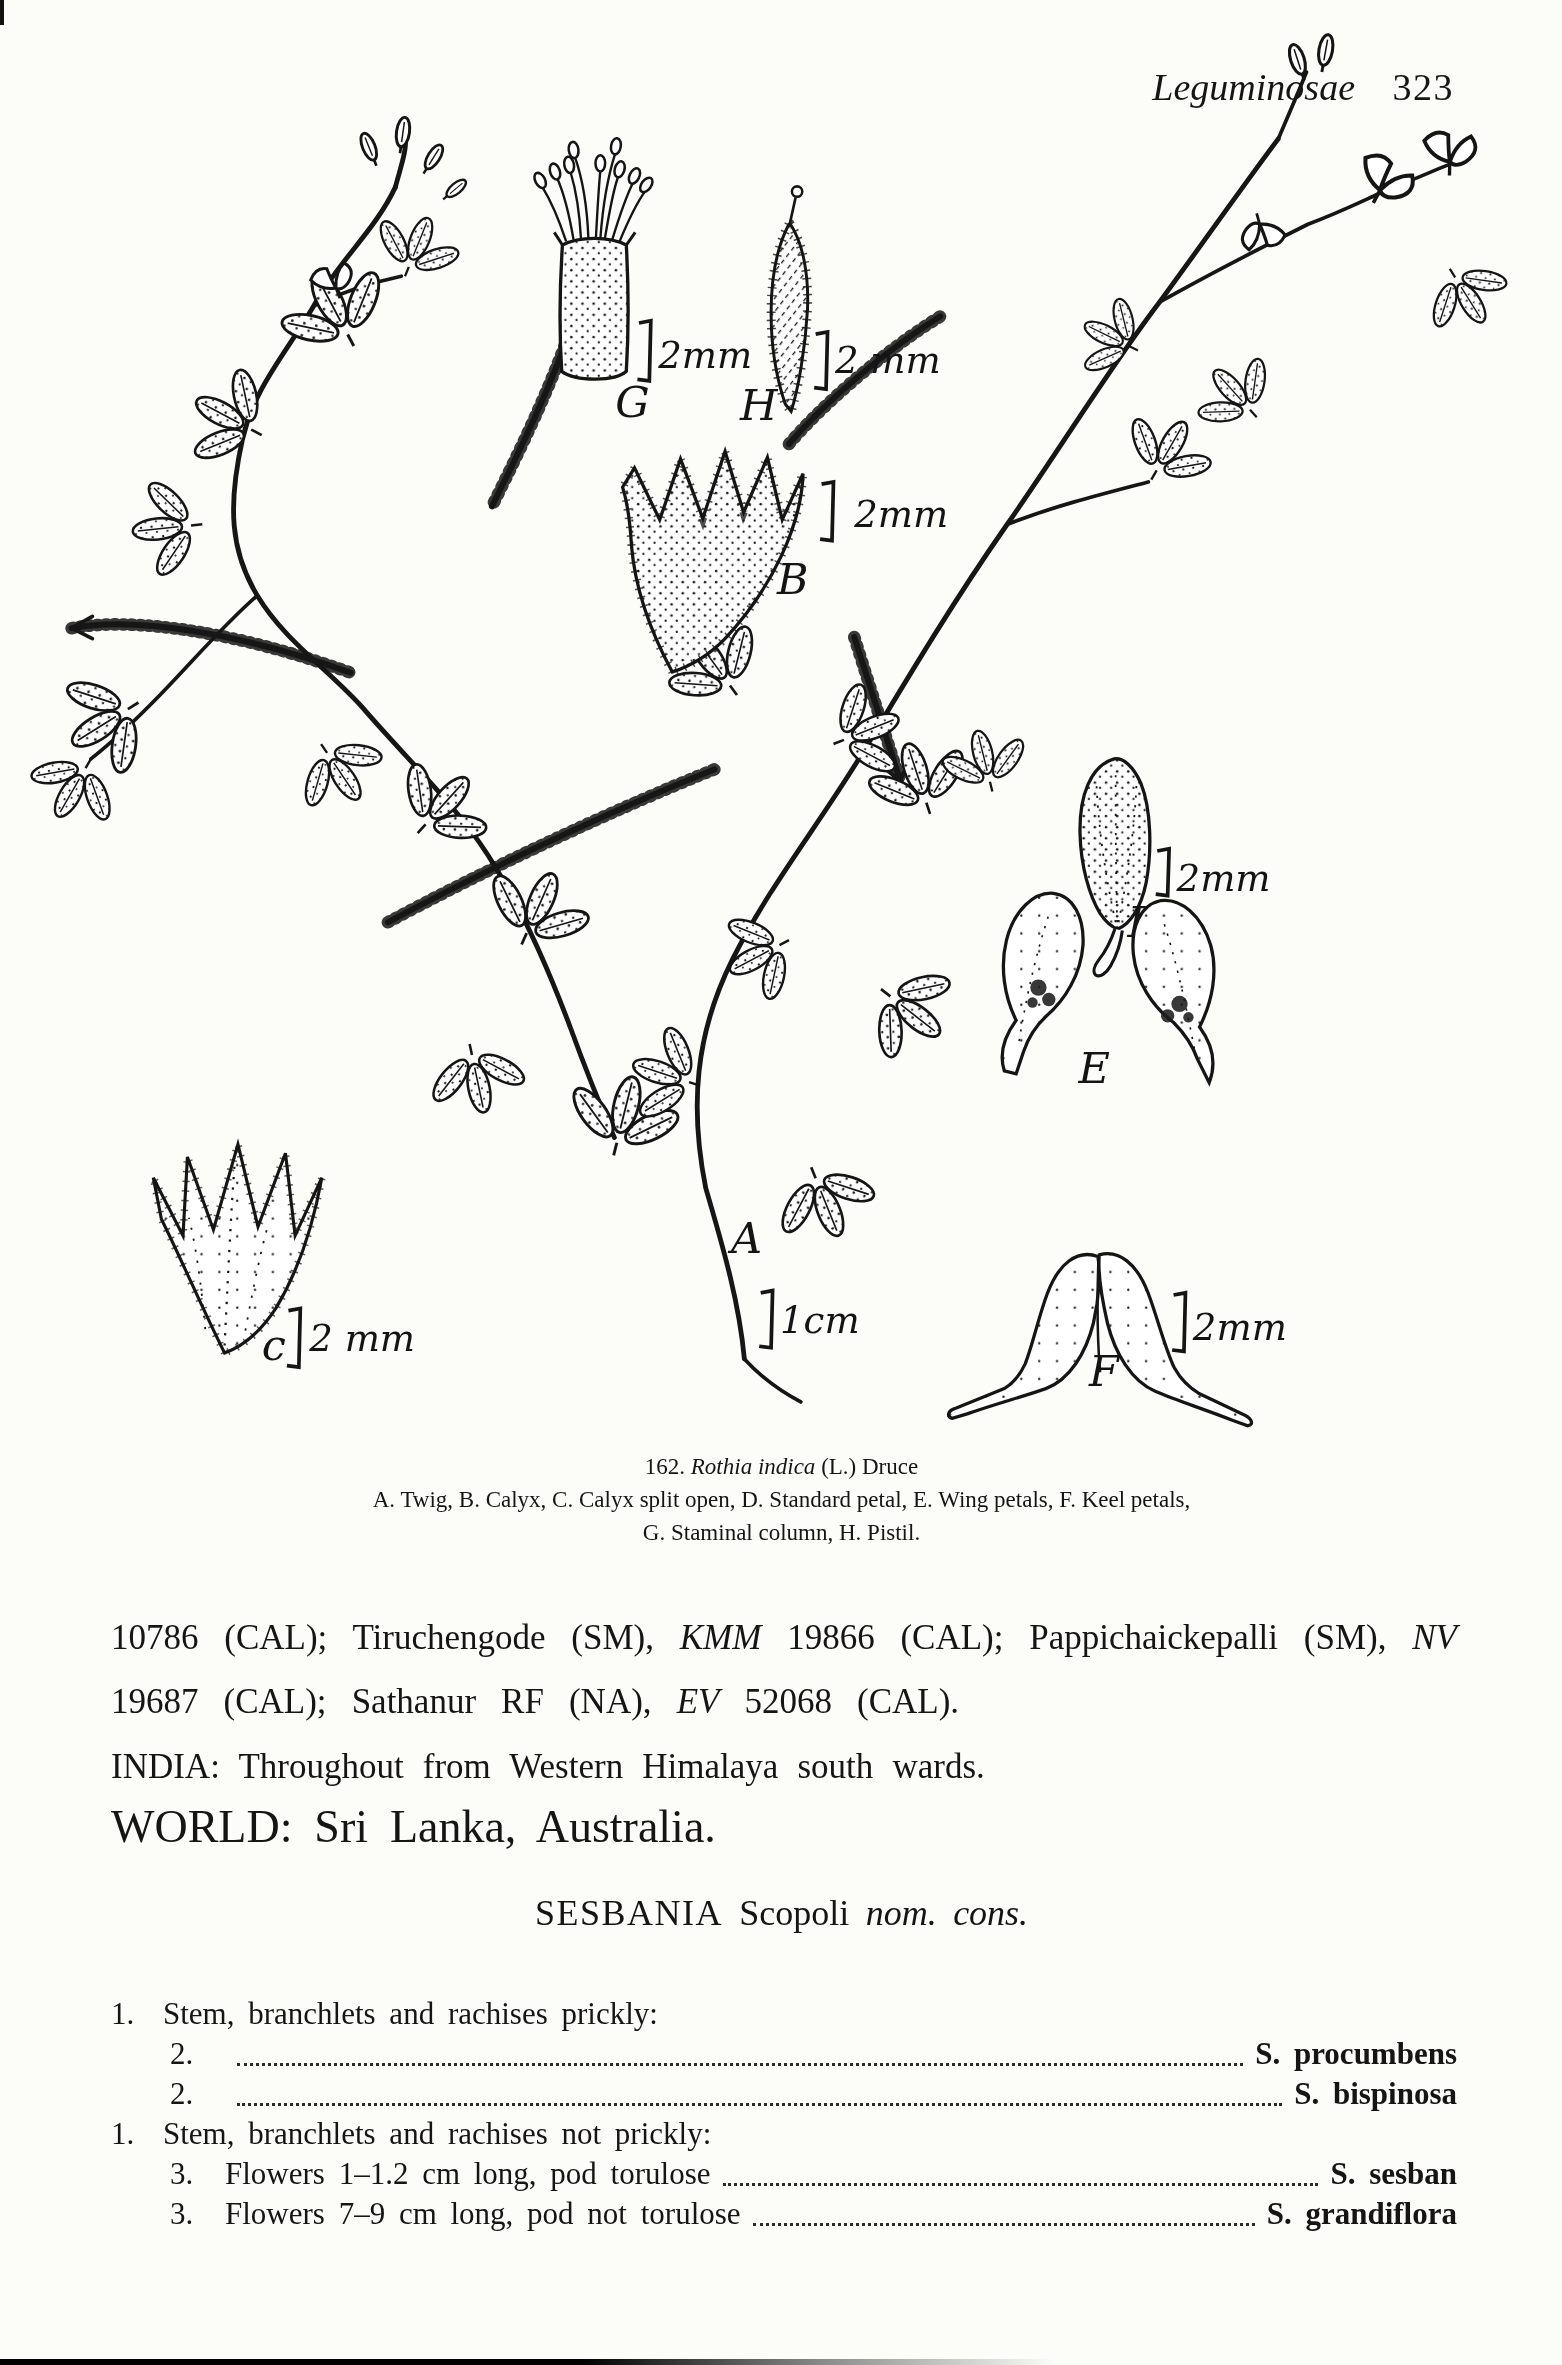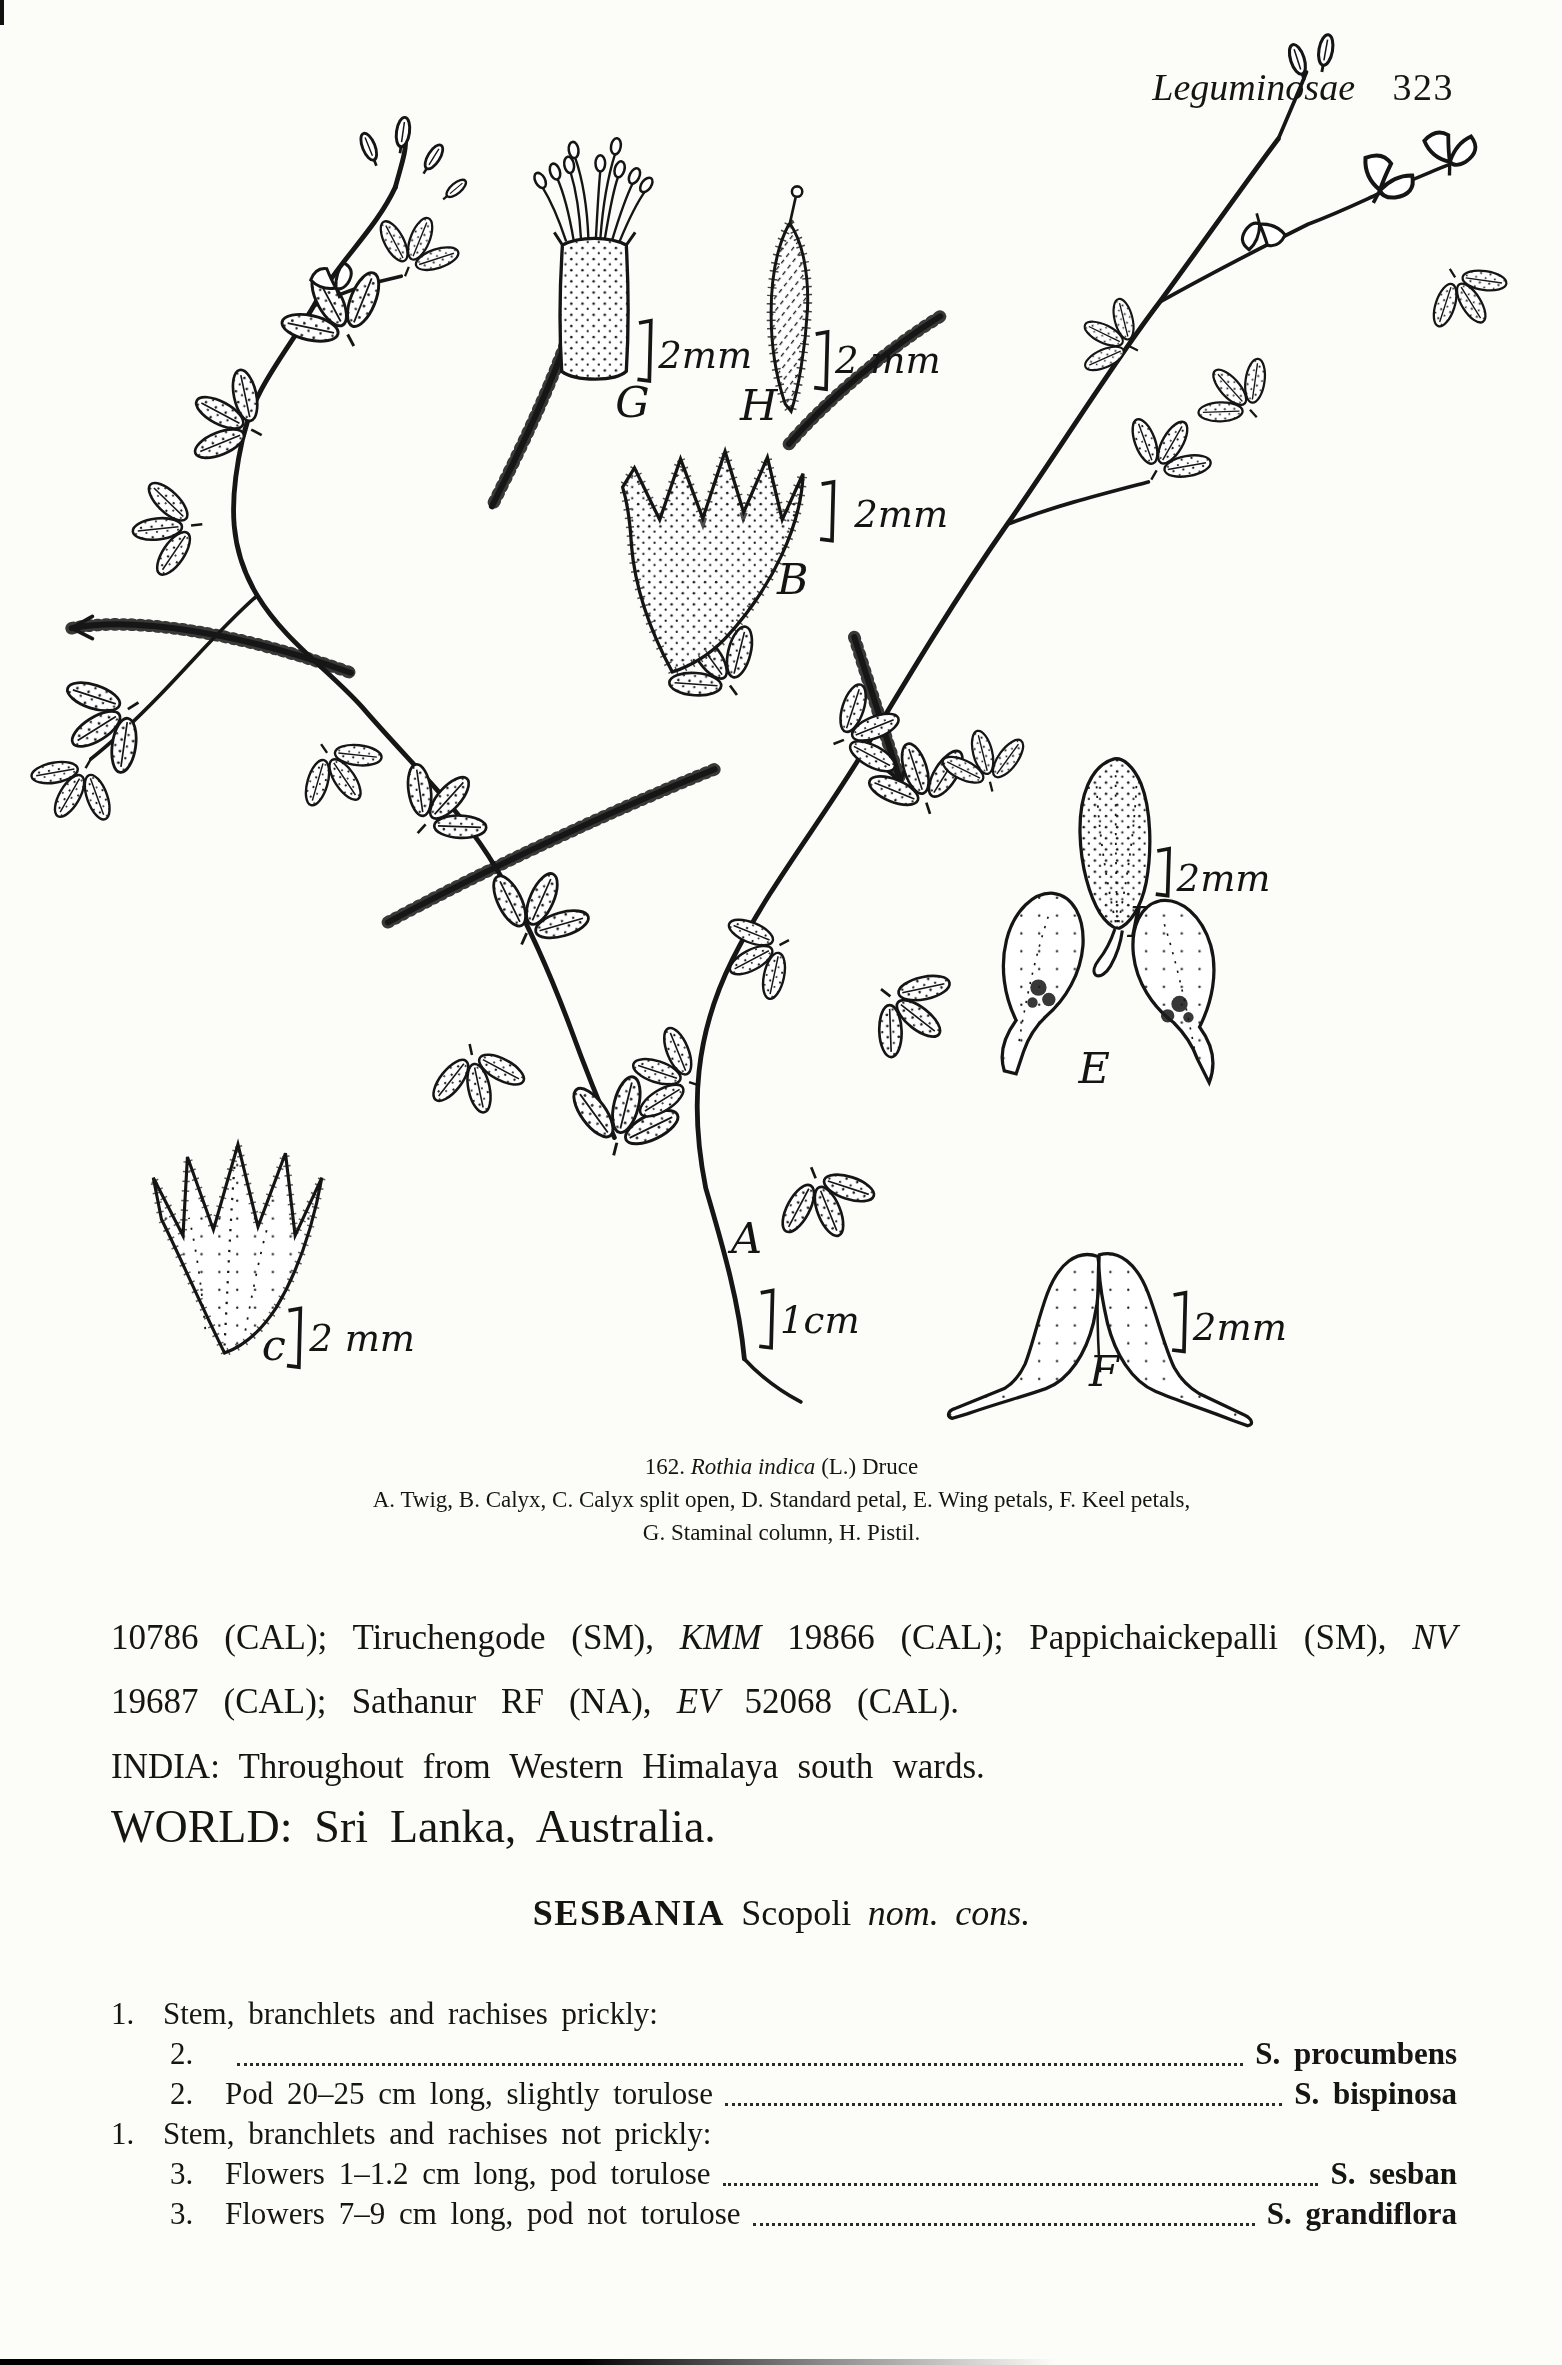--- a/index.html
+++ b/index.html
@@ -18,21 +18,21 @@
   .caption{top:1450px;left:39px;width:1485px;text-align:center;font-size:23px;line-height:33px;}
   .caption .sp{font-style:italic;}
   
   .specimens{top:1606px;left:111px;width:1346px;font-size:35px;line-height:64px;
     text-align:justify;word-spacing:16.3px;}
   .specimens .it{font-style:italic;}
   .dist-india{top:1747px;left:111px;width:1346px;font-size:35px;word-spacing:10.4px;}
   .dist-world{top:1800px;left:111px;width:1346px;font-size:46px;word-spacing:10.4px;}
   
   .genus{top:1892px;left:39px;width:1485px;text-align:center;font-size:36px;word-spacing:7.4px;}
-  .genus .g{font-weight:bold;letter-spacing:1.5px;}
+  .genus .g{font-weight:normal;letter-spacing:1.5px;}
   .genus .nom{font-style:italic;}
   
   .key{top:1996px;left:111px;width:1346px;font-size:31px;}
   .key-row{display:flex;align-items:baseline;height:40px;word-spacing:6px;}
   .key-row .knum{width:52px;flex:none;}
   .key-row.indent{padding-left:59px;}
   .key-row.indent .knum{width:55px;}
   .key-row .leader{flex:1;margin:0 12px;border-bottom:3.7px dotted #2a2a28;
     align-self:flex-end;margin-bottom:10.4px;min-width:45px;}
   .key-row .kspecies{font-weight:bold;flex:none;}
@@ -298,21 +298,20 @@
     <span class="knum">1.</span>
     <span class="ktext">Stem, branchlets and rachises prickly:</span>
   </div>
   <div class="key-row indent">
     <span class="knum">2.</span>
     <span class="leader"></span>
     <span class="kspecies">S. procumbens</span>
   </div>
   <div class="key-row indent">
     <span class="knum">2.</span>
-    <span class="ktext">Pod 20–25 cm long, slightly torulose</span>
     <span class="leader"></span>
     <span class="kspecies">S. bispinosa</span>
   </div>
   <div class="key-row">
     <span class="knum">1.</span>
     <span class="ktext">Stem, branchlets and rachises not prickly:</span>
   </div>
   <div class="key-row indent">
     <span class="knum">3.</span>
     <span class="ktext">Flowers 1–1.2 cm long, pod torulose</span>

